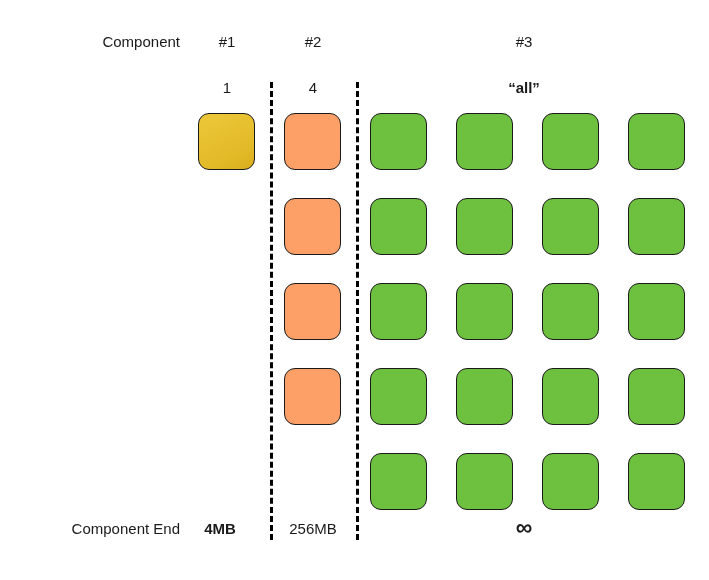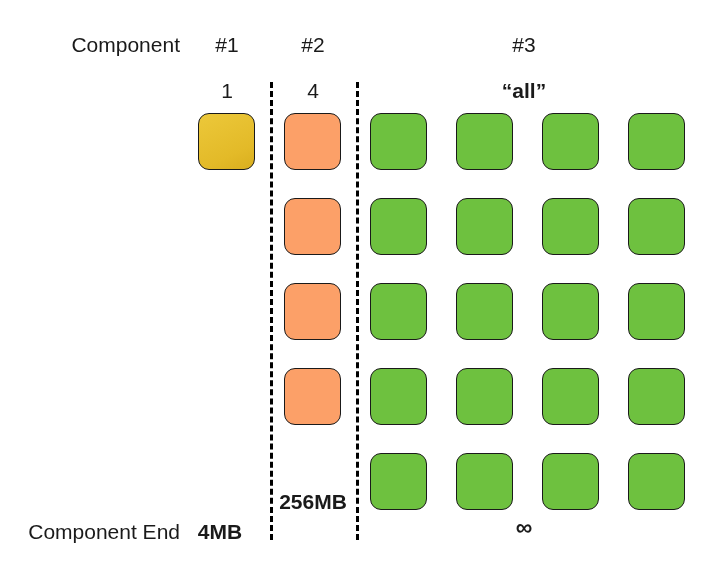--- a/index.html
+++ b/index.html
@@ -19,21 +19,21 @@
     position: absolute;
     left: 0;
     top: 0;
     width: 709px;
     height: 580px;
   }
 
   
   .lbl {
     position: absolute;
-    font-size: 21px;
+    font-size: 15px;
     line-height: 1;
     color: #1a1a1a;
     white-space: nowrap;
   }
   .lbl.row-title {
     text-align: right;
   }
   .lbl.centered {
     text-align: center;
     transform: translateX(-50%);
@@ -49,21 +49,21 @@
   #hdr-c2 { left: 313px; top: 34px; }
   #hdr-c3 { left: 524px; top: 34px; }
 
   
   #stripe-c1 { left: 227px; top: 80px; }
   #stripe-c2 { left: 313px; top: 80px; }
   #stripe-c3 { left: 524px; top: 80px; font-weight: bold; }
 
   
   #end-c1 { left: 220px; top: 521px; font-weight: bold; }
-  #end-c2 { left: 313px; top: 491px; font-weight: bold; }
+  #end-c2 { left: 313px; top: 521px; }
   #end-c3 {
     left: 524px; top: 516px;
     font-size: 23px;
     font-weight: bold;
   }
 
   
   .divider {
     position: absolute;
     top: 82px;

